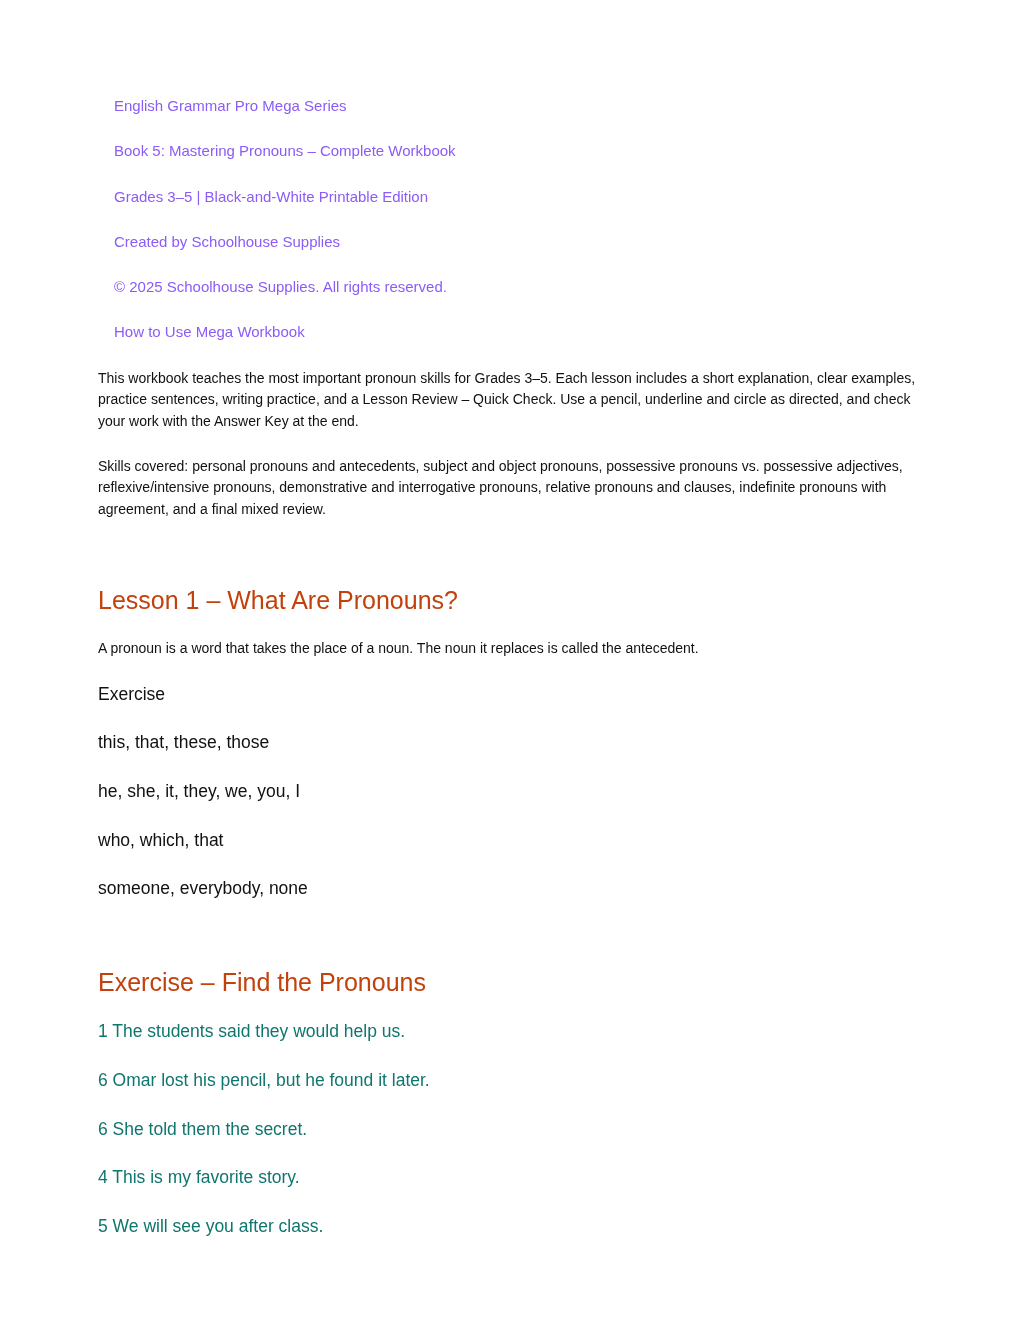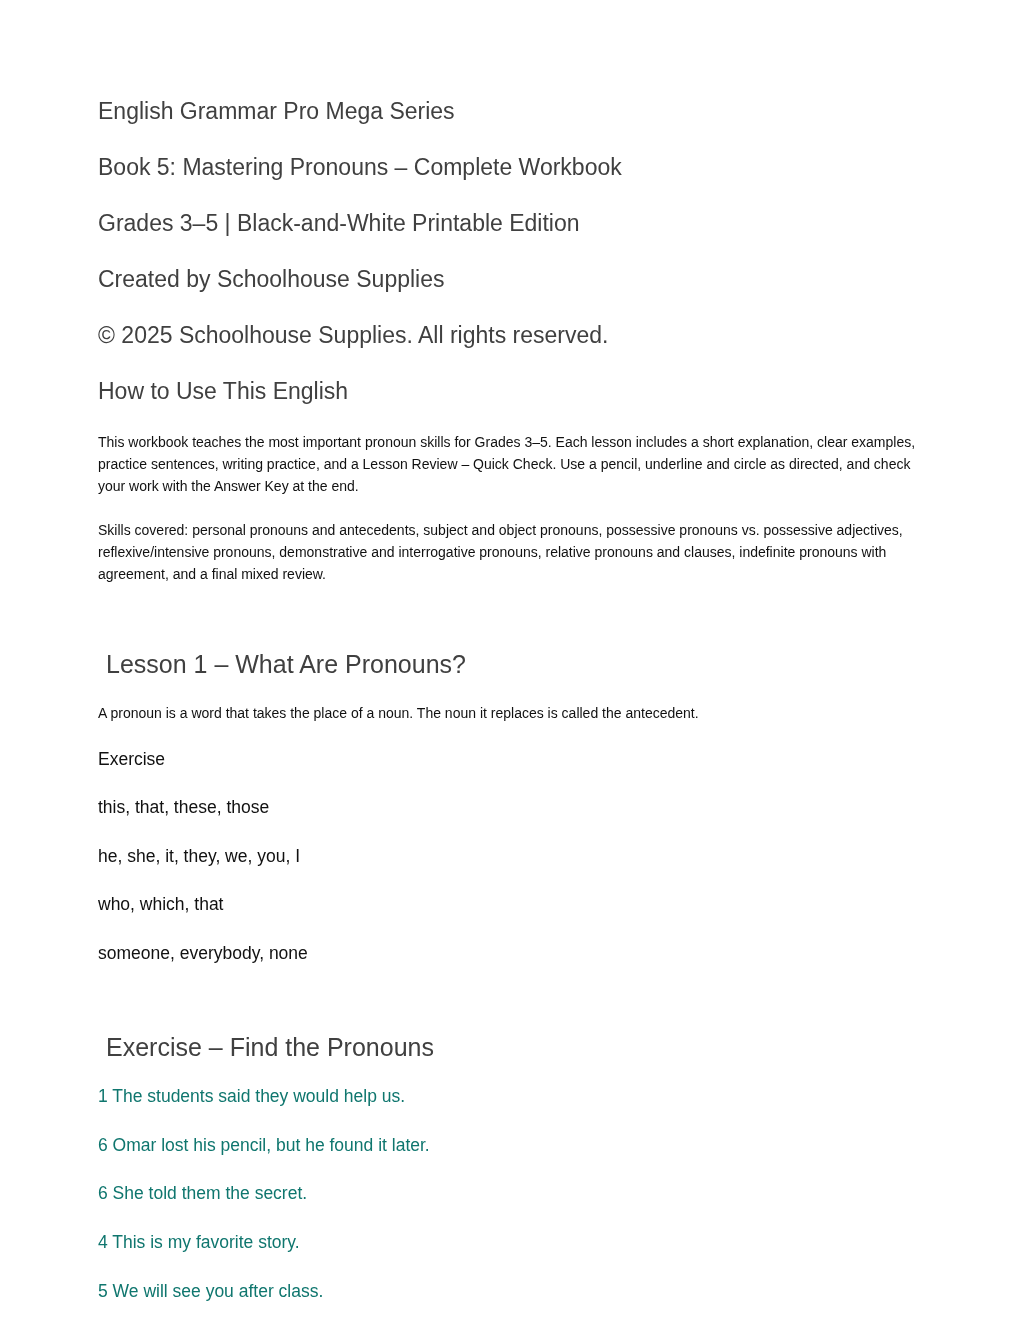--- a/index.html
+++ b/index.html
@@ -15,41 +15,41 @@
     -webkit-font-smoothing: antialiased;
   }
   .page {
     width: 1020px;
     min-height: 1320px;
     box-sizing: border-box;
     padding: 96px 98px 60px 98px;
     background: #ffffff;
   }
   .front-line {
-    font-size: 23px;
+    font-size: 15px;
     line-height: 1.35;
-    margin: 0 0 25px 0;
-    color: #404040;
+    margin: 0 0 25px 16px;
+    color: #8b5cf6;
   }
   .body-para {
     font-size: 14px;
     line-height: 1.55;
     margin: 0 0 23px 0;
     color: #111111;
     max-width: 824px;
   }
   .spacer-lg {
     height: 40px;
   }
   h2.section-heading {
     font-size: 25px;
     font-weight: normal;
     line-height: 1.3;
-    margin: 0 0 22px 8px;
-    color: #404040;
+    margin: 0 0 22px 0;
+    color: #c2410c;
   }
   .list-line {
     font-size: 17.5px;
     line-height: 1.35;
     margin: 0 0 25px 0;
     color: #111111;
   }
   .exercise-item {
     font-size: 17.5px;
     line-height: 1.35;
@@ -61,21 +61,21 @@
 <body>
 
 <div class="page">
 
   <div>
     <p class="front-line">English Grammar Pro Mega Series</p>
     <p class="front-line">Book 5: Mastering Pronouns – Complete Workbook</p>
     <p class="front-line">Grades 3–5 | Black-and-White Printable Edition</p>
     <p class="front-line">Created by Schoolhouse Supplies</p>
     <p class="front-line">© 2025 Schoolhouse Supplies. All rights reserved.</p>
-    <p class="front-line">How to Use This English</p>
+    <p class="front-line">How to Use Mega Workbook</p>
   </div>
 
   <div>
     <p class="body-para">This workbook teaches the most important pronoun skills for Grades 3–5. Each lesson includes a short explanation, clear examples, practice sentences, writing practice, and a Lesson Review – Quick Check. Use a pencil, underline and circle as directed, and check your work with the Answer Key at the end.</p>
     <p class="body-para">Skills covered: personal pronouns and antecedents, subject and object pronouns, possessive pronouns vs. possessive adjectives, reflexive/intensive pronouns, demonstrative and interrogative pronouns, relative pronouns and clauses, indefinite pronouns with agreement, and a final mixed review.</p>
   </div>
 
   <div class="spacer-lg"></div>
 
   <div>

